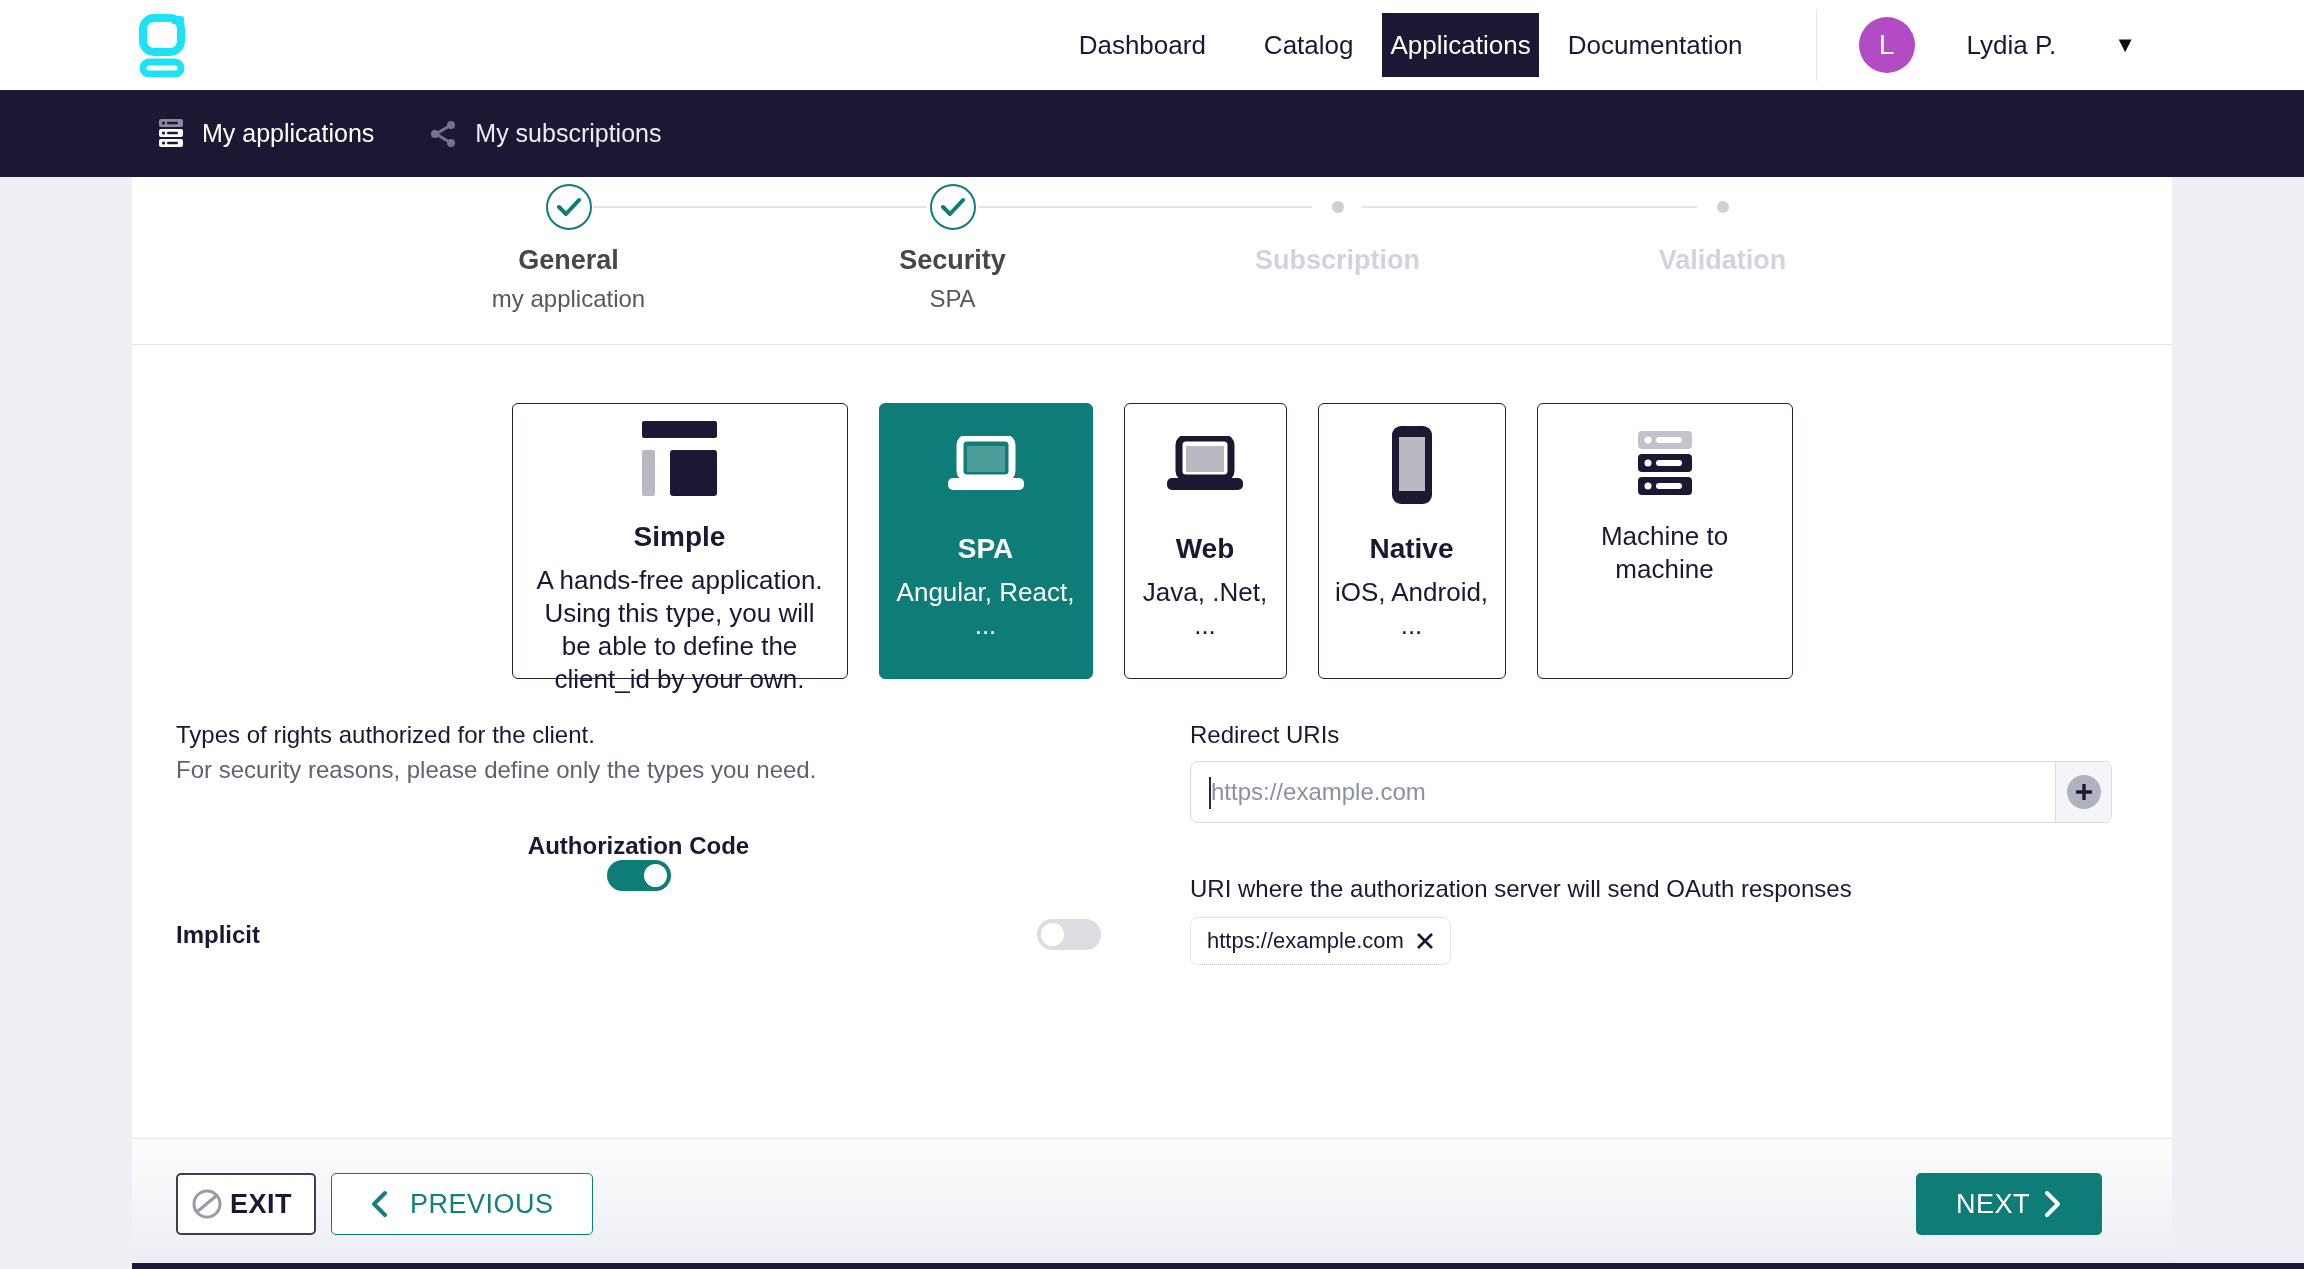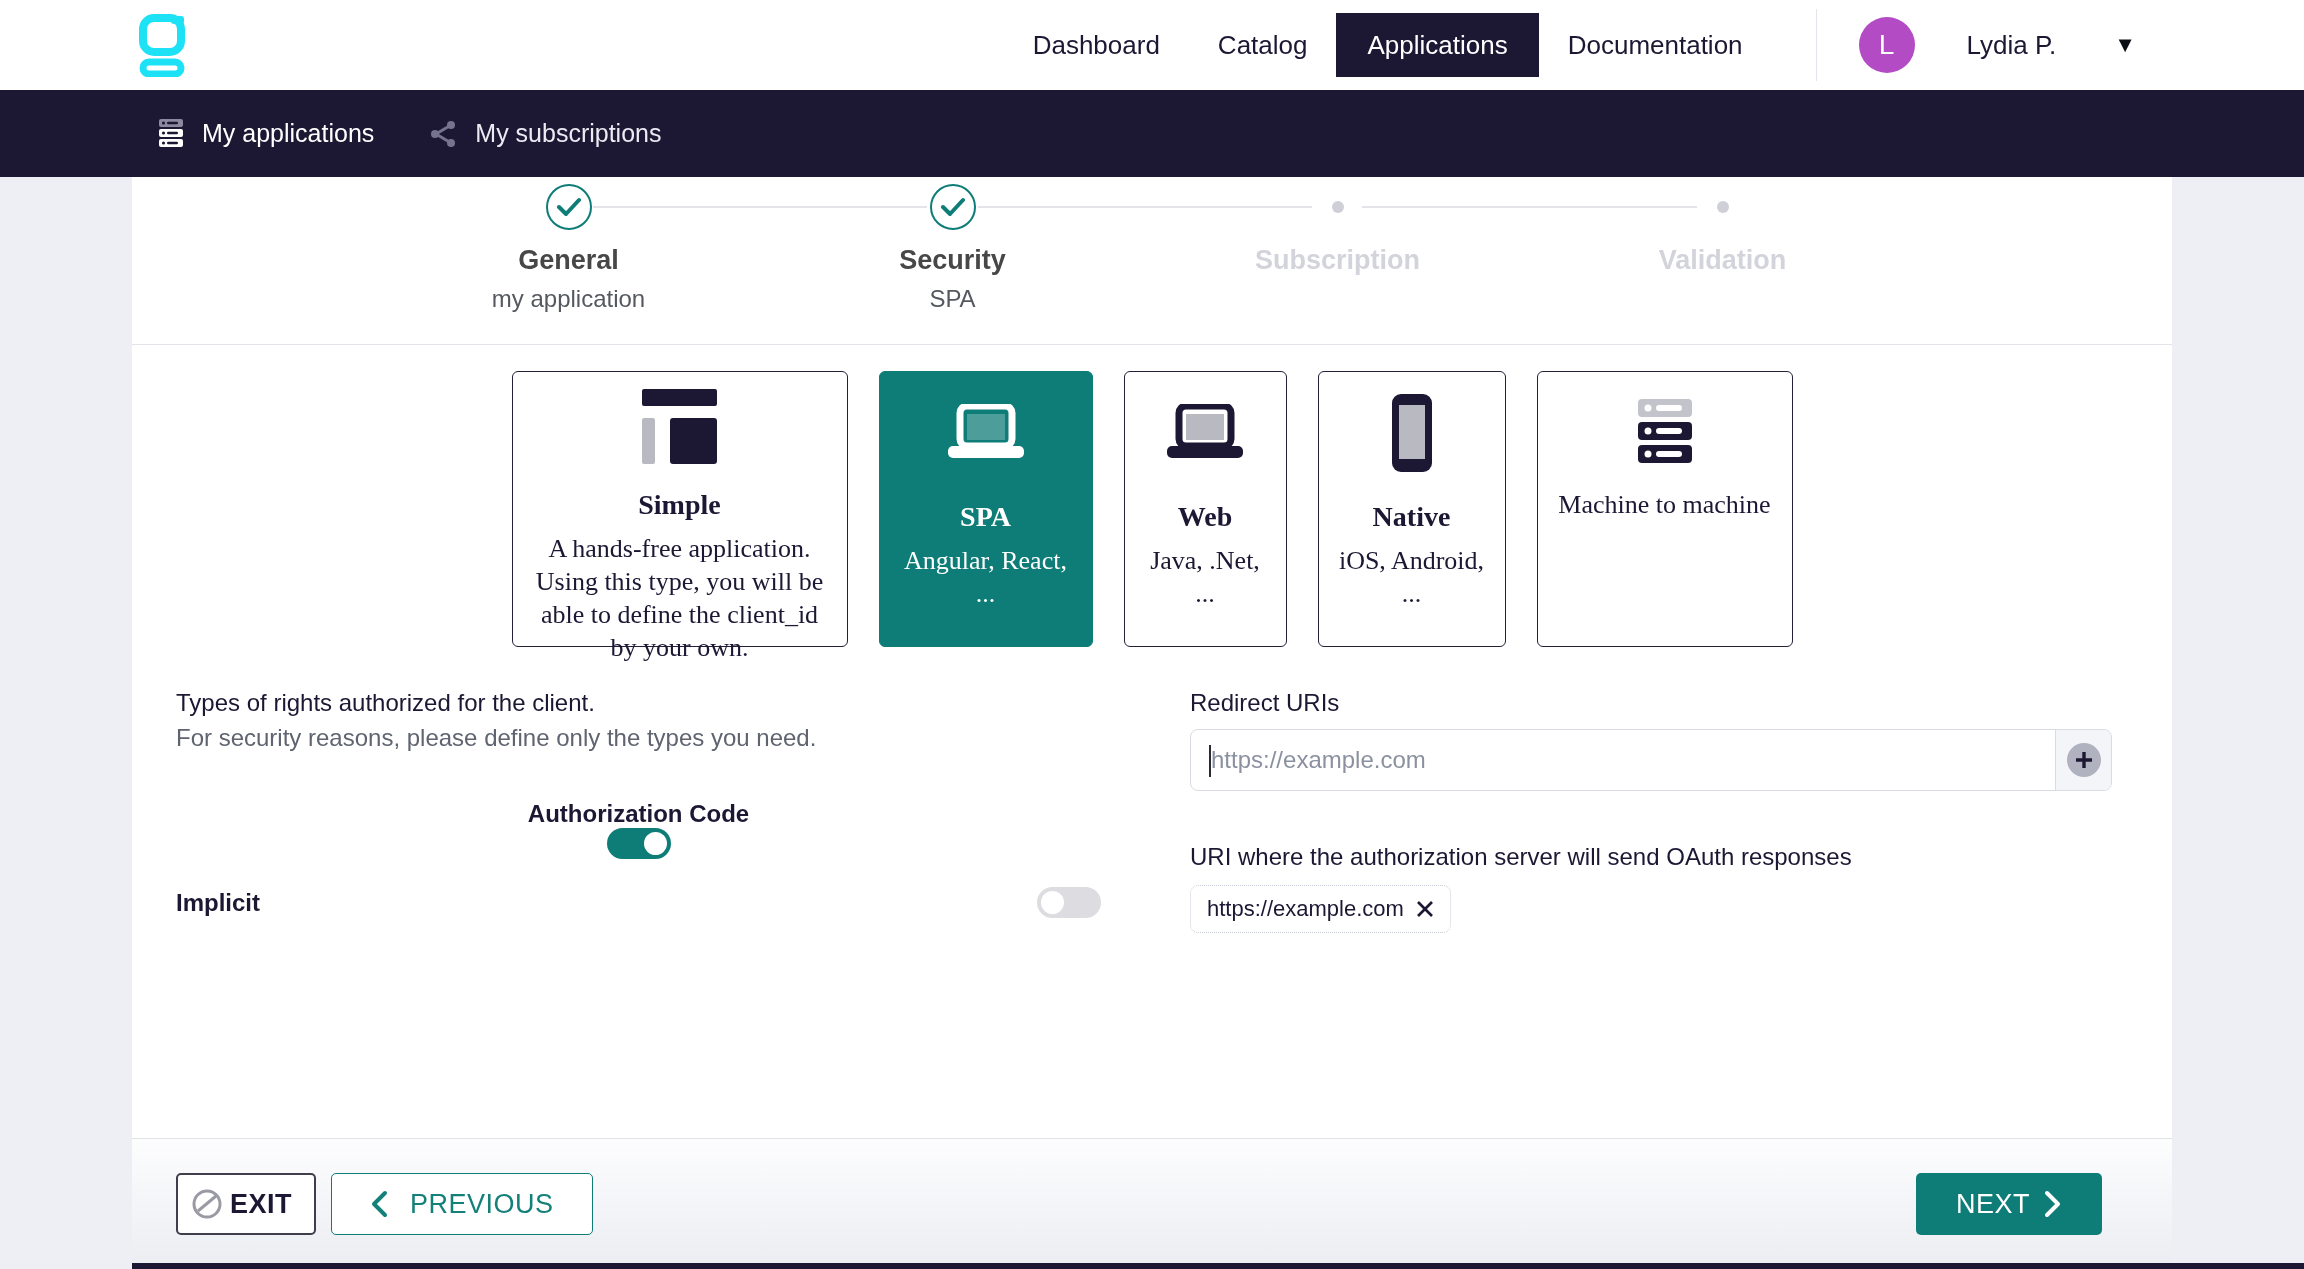--- a/index.html
+++ b/index.html
@@ -9,21 +9,21 @@
     background:#edeff4; font-family:"Liberation Sans", sans-serif; color:#1c1733;
   }
 
   
   .topnav { height:90px; background:#ffffff; display:flex; align-items:center;
             padding:0 168px 0 138px; position:relative; }
   .logo { width:50px; height:64px; cursor:pointer; }
   .topnav-items { display:flex; align-items:center; margin-left:auto; height:100%; }
   .topnav-item { font-size:26px; color:#1c1733; padding:0 29px; height:64px;
                  display:flex; align-items:center; cursor:pointer; white-space:nowrap; }
-  .topnav-item.active { background:#1c1733; color:#ffffff; padding:0 31px; }
+  .topnav-item.active { background:#1c1733; color:#ffffff; padding:0 8px; }
   .topnav-divider { width:1px; height:72px; background:#e4e5eb; margin:0 0 0 44px; }
   .user-menu { display:flex; align-items:center; cursor:pointer; }
   .avatar { width:56px; height:56px; border-radius:50%; background:#b34bc5; color:#fff;
             font-size:28px; display:flex; align-items:center; justify-content:center;
             margin-left:42px; }
   .user-name { font-size:26px; margin-left:52px; }
   .user-caret { font-size:22px; color:#0c0c14; margin-left:58px; }
 
   
   .subnav { height:87px; background:#1c1733; display:flex; align-items:center;
@@ -47,21 +47,21 @@
   .step.s1 { left:244px; } .step.s2 { left:628px; } .step.s3 { left:1013px; } .step.s4 { left:1398px; }
   .step-marker { height:46px; display:flex; align-items:center; justify-content:center; }
   .check-circle { width:46px; height:46px; border-radius:50%; border:2px solid #0e7d78;
                   background:#fff; display:flex; align-items:center; justify-content:center; }
   .todo-dot { width:12px; height:12px; border-radius:50%; background:#cfd0d7; }
   .step-title { margin-top:15px; font-size:27px; font-weight:bold; color:#474747; }
   .step.todo .step-title { color:#d3d4db; }
   .step-sub { margin-top:9px; font-size:24px; color:#55595f; }
 
   
-  .cards { margin-top:26px; display:flex; justify-content:center; gap:31px; flex:none;font-family:Liberation Serif, serif; }
+  .cards { margin-top:58px; display:flex; justify-content:center; gap:31px; flex:none; }
   .card { height:276px; background:#fff; border:1px solid #24203a; border-radius:6px;
           display:flex; flex-direction:column; align-items:center; padding:17px 14px 0;
           text-align:center; cursor:pointer; }
   .card.w1 { width:336px; } .card.w2 { width:214px; } .card.w3 { width:163px; }
   .card.w4 { width:188px; } .card.w5 { width:256px; }
   .card.selected { background:#0e7d78; border-color:#0e7d78; color:#fff; }
   .card-icon { height:88px; display:flex; align-items:center; justify-content:center; }
   .card-title { margin-top:24px; font-size:28px; font-weight:bold; }
   .card-desc { margin-top:11px; font-size:26px; line-height:1.27; }
 

